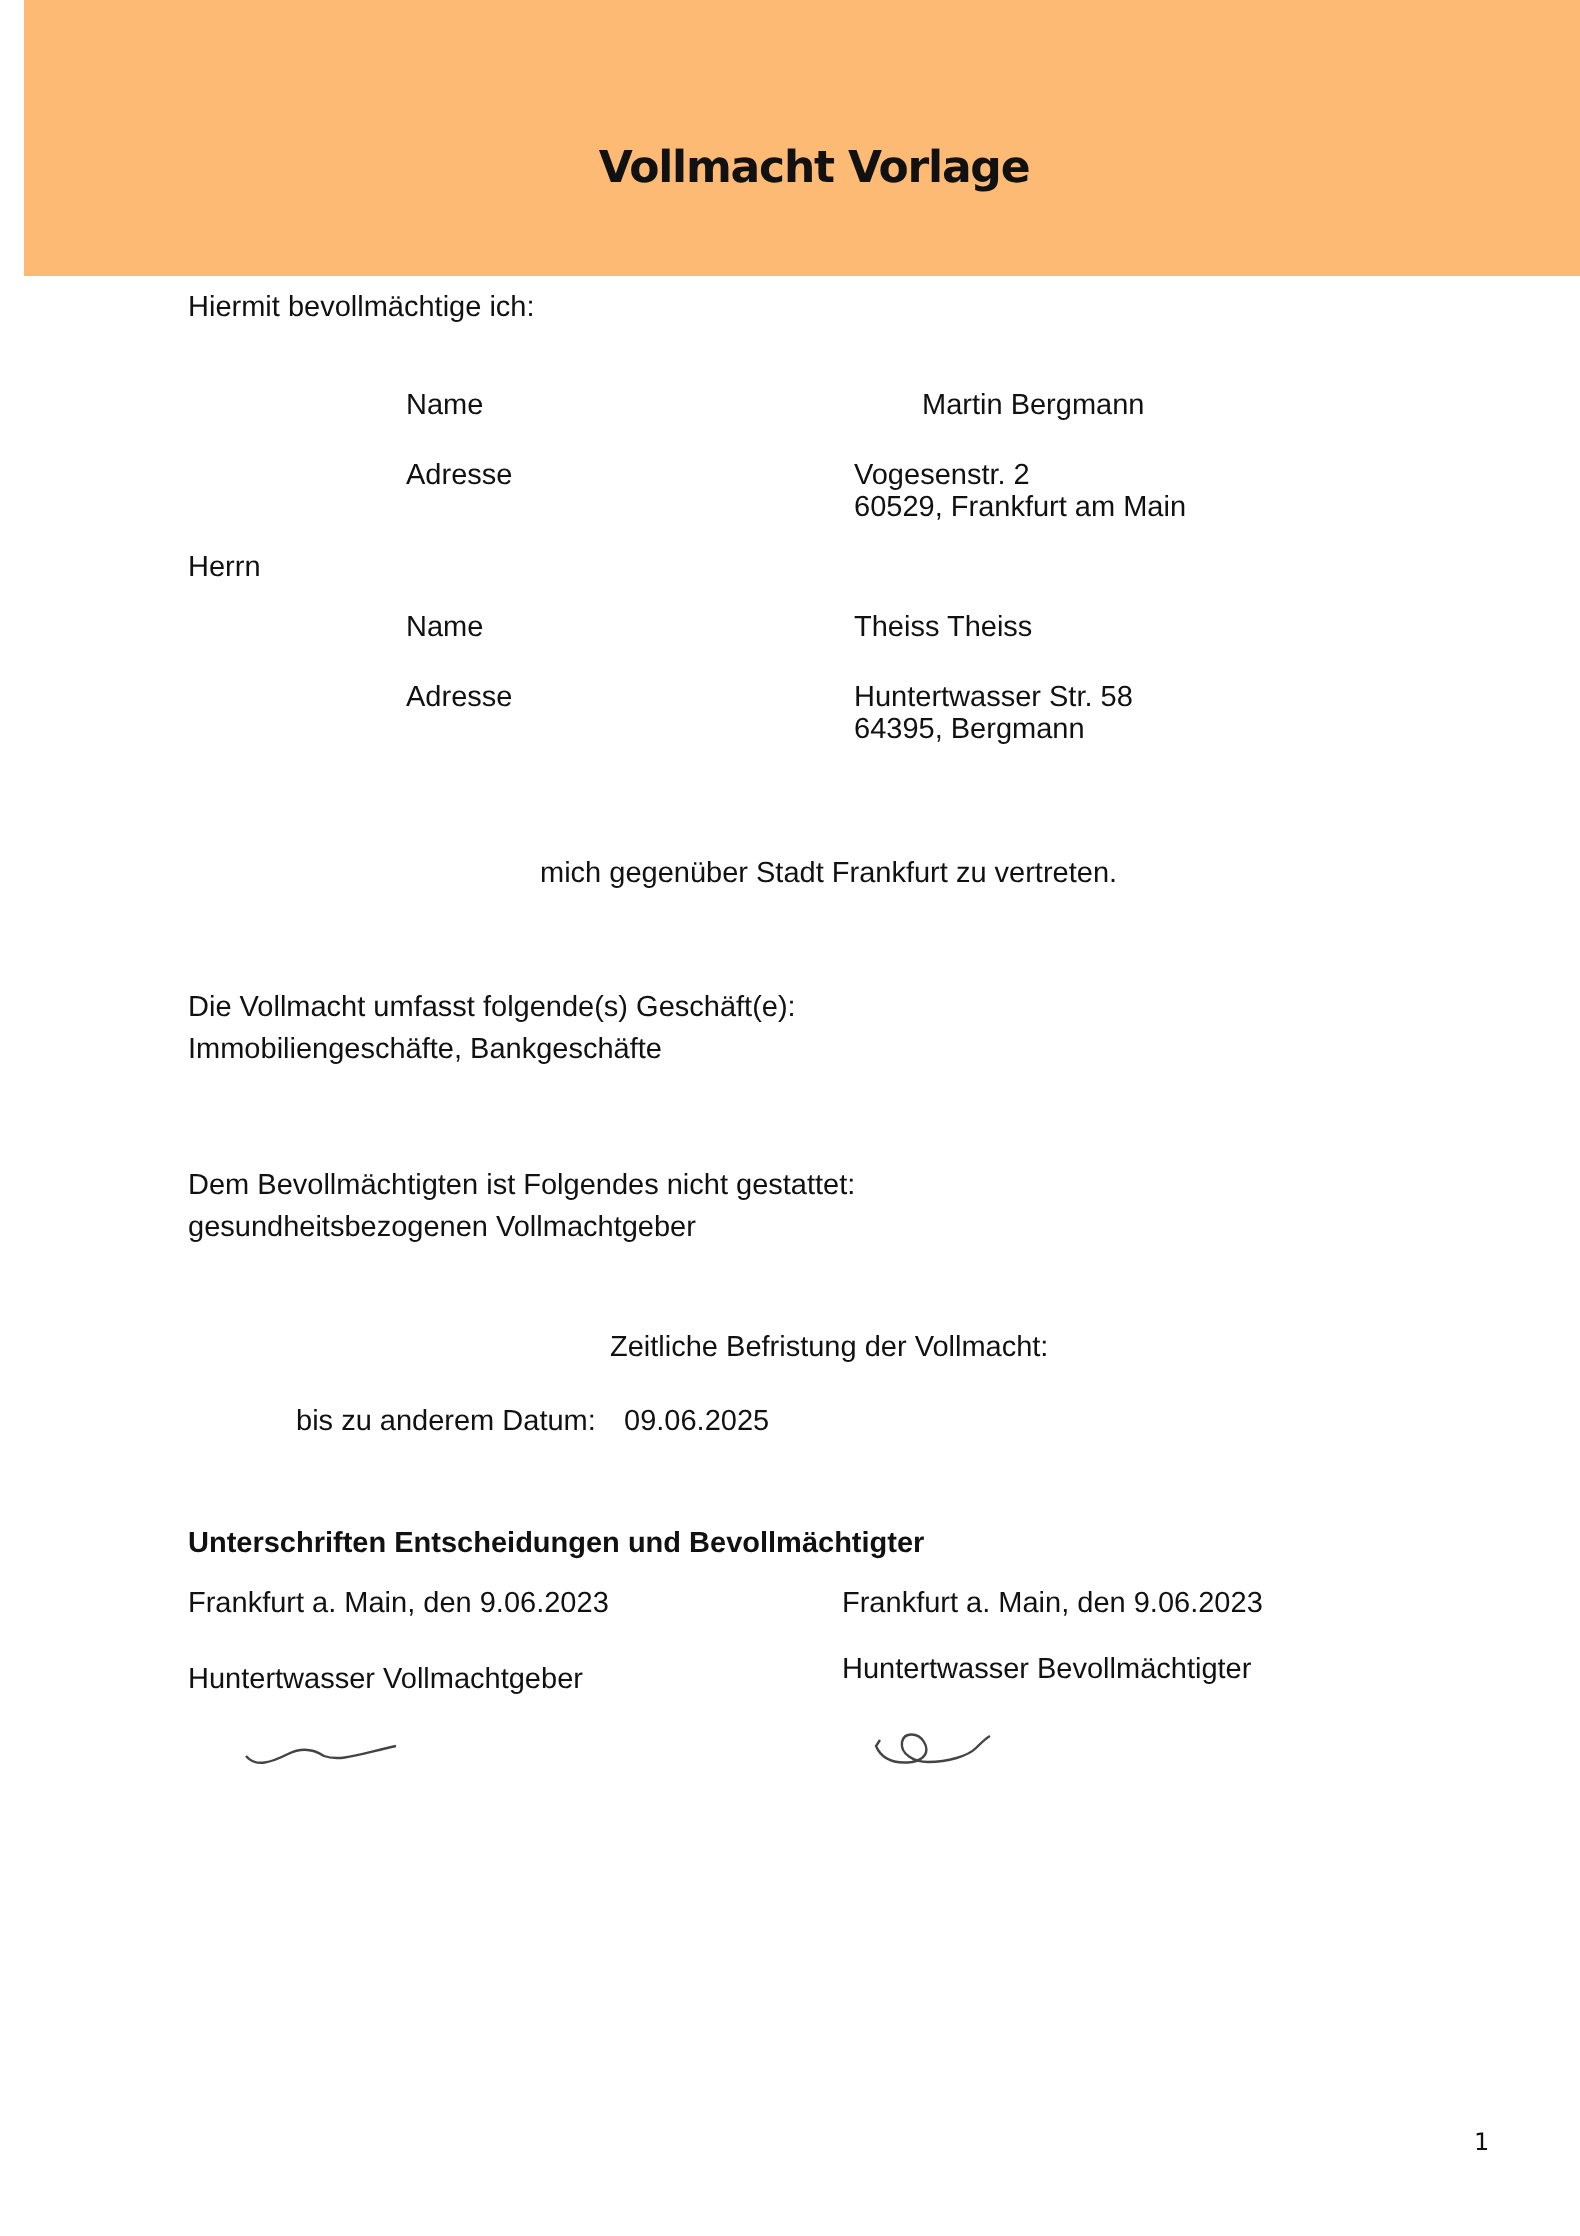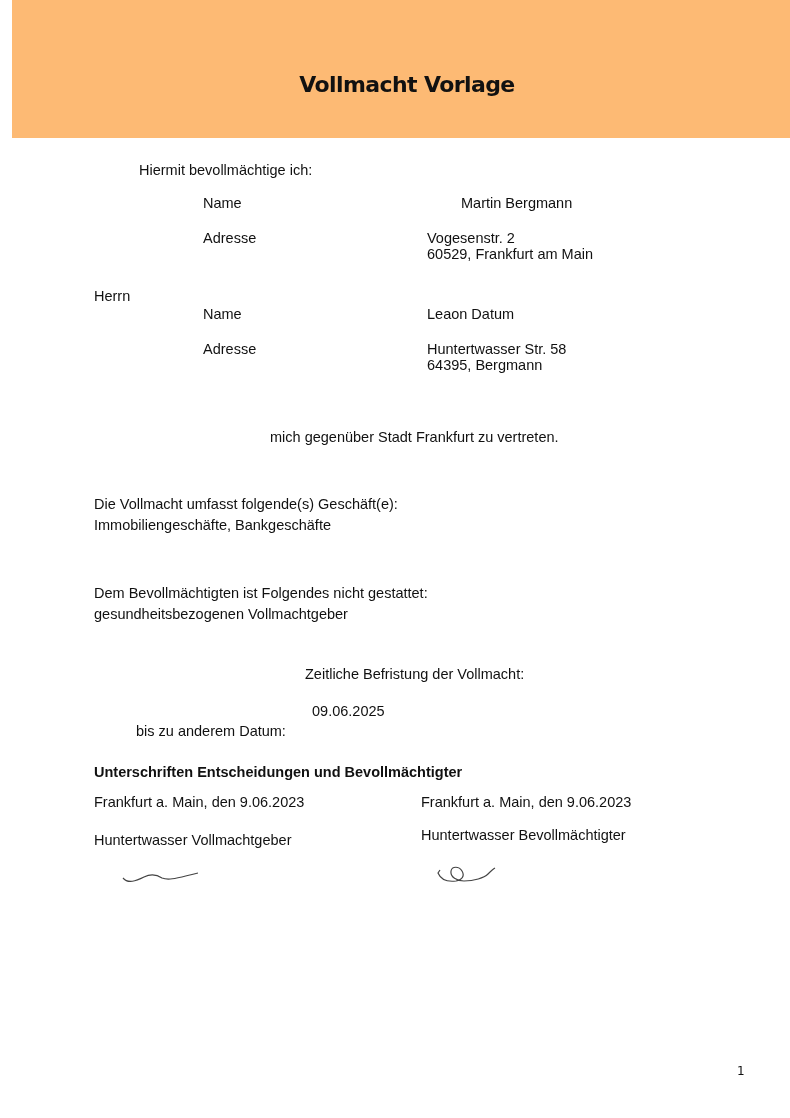--- a/index.html
+++ b/index.html
@@ -22,44 +22,44 @@
     .sig { position: absolute; }
     .pagenum { position: absolute; left: 737px; top: 1064px; font-size: 12px; font-family: "DejaVu Sans", sans-serif; }
   </style>
 </head>
 <body>
 
 <div class="header">
   <div class="title">Vollmacht Vorlage</div>
 </div>
 
-<div class="abs" style="left:94px;top:162px;margin-left:45px;">Hiermit bevollmächtige ich:</div>
+<div class="abs" style="left:94px;top:146px;">Hiermit bevollmächtige ich:</div>
 <div class="abs" style="left:203px;top:195px;">Name</div>
 <div class="abs" style="left:427px;top:195px;margin-left:34px;">Martin Bergmann</div>
 <div class="abs" style="left:203px;top:230px;">Adresse</div>
 <div class="abs" style="left:427px;top:230px;">Vogesenstr. 2</div>
 <div class="abs" style="left:427px;top:246px;">60529, Frankfurt am Main</div>
 
-<div class="abs" style="left:94px;top:276px;margin-top:12px;">Herrn</div>
+<div class="abs" style="left:94px;top:276px;">Herrn</div>
 <div class="abs" style="left:203px;top:306px;">Name</div>
-<div class="abs" style="left:427px;top:306px;">Leaon Datum</div>
+<div class="abs" style="left:427px;top:306px;">Theiss Theiss</div>
 <div class="abs" style="left:203px;top:341px;">Adresse</div>
 <div class="abs" style="left:427px;top:341px;">Huntertwasser Str. 58</div>
 <div class="abs" style="left:427px;top:357px;">64395, Bergmann</div>
 
 <div class="abs" style="left:270px;top:429px;">mich gegenüber Stadt Frankfurt zu vertreten.</div>
 
 <div class="abs" style="left:94px;top:496px;">Die Vollmacht umfasst folgende(s) Geschäft(e):</div>
 <div class="abs" style="left:94px;top:517px;">Immobiliengeschäfte, Bankgeschäfte</div>
 
 <div class="abs" style="left:94px;top:585px;">Dem Bevollmächtigten ist Folgendes nicht gestattet:</div>
 <div class="abs" style="left:94px;top:606px;">gesundheitsbezogenen Vollmachtgeber</div>
 
 <div class="abs" style="left:305px;top:666px;">Zeitliche Befristung der Vollmacht:</div>
-<div class="abs" style="left:136px;top:703px;margin-top:20px;">bis zu anderem Datum:</div>
+<div class="abs" style="left:148px;top:703px;">bis zu anderem Datum:</div>
 <div class="abs" style="left:312px;top:703px;">09.06.2025</div>
 
 <div class="abs bold" style="left:94px;top:764px;">Unterschriften Entscheidungen und Bevollmächtigter</div>
 <div class="abs" style="left:94px;top:794px;">Frankfurt a. Main, den 9.06.2023</div>
 <div class="abs" style="left:421px;top:794px;">Frankfurt a. Main, den 9.06.2023</div>
 <div class="abs" style="left:94px;top:832px;">Huntertwasser Vollmachtgeber</div>
 <div class="abs" style="left:421px;top:827px;">Huntertwasser Bevollmächtigter</div>
 
 <svg class="sig" style="left:118px;top:864px;" width="86" height="22" viewBox="0 0 86 22">
   <path d="M5,14 C10,20 18,17 26,13 C32,10 38,10 44,14 C52,17 62,13 80,9" fill="none" stroke="#444" stroke-width="1.2"></path>

